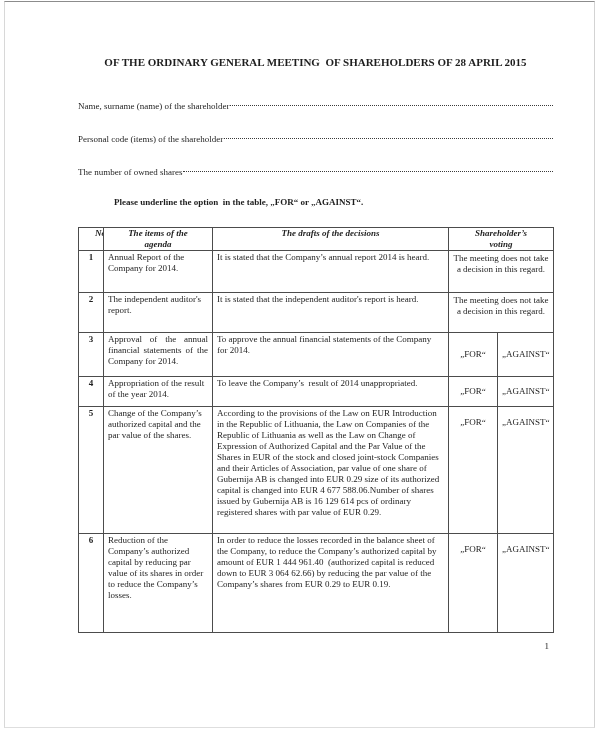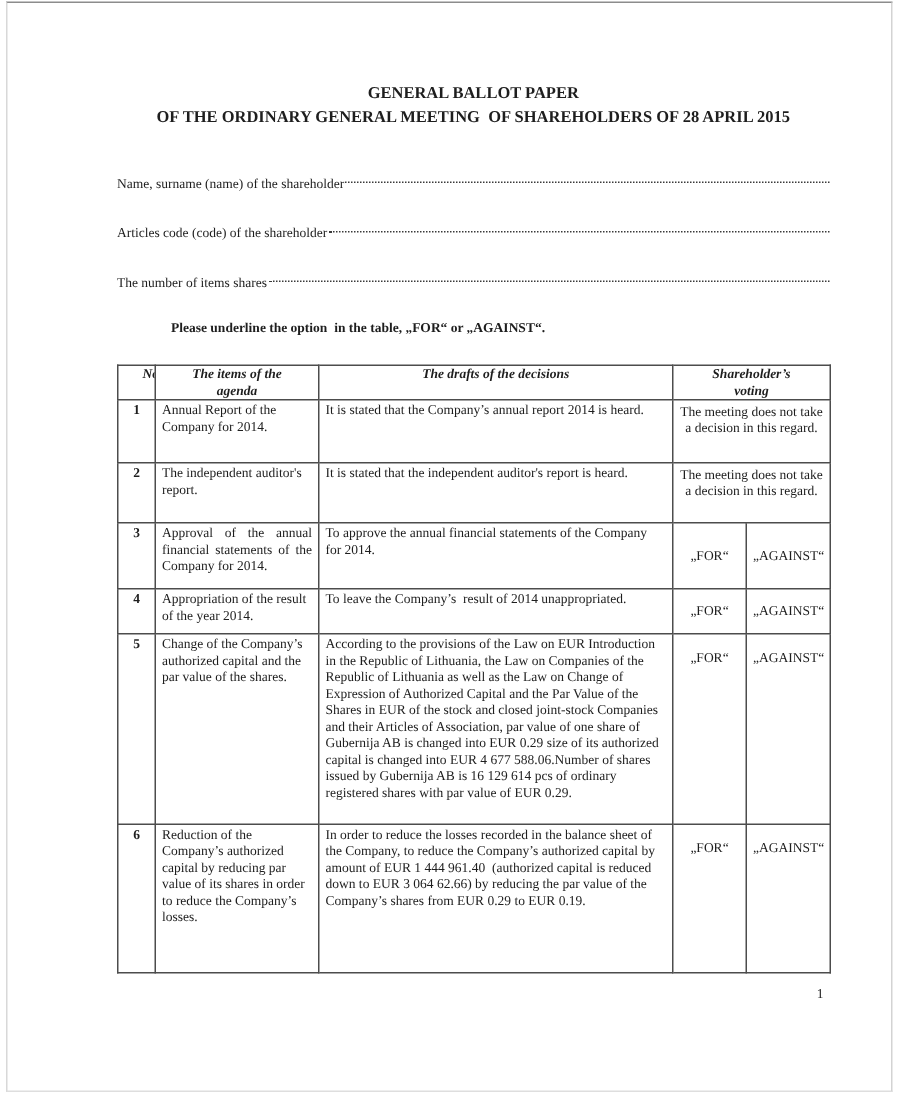--- a/index.html
+++ b/index.html
@@ -57,36 +57,35 @@
 </style>
 </head>
 <body>
 
 <div>
   <div class="page-frame"></div>
 
   <div class="content">
 
     <div class="title">
-      <div>GENERAL BALLOT PAPER</div>
       <div class="prewrap">OF THE ORDINARY GENERAL MEETING  OF SHAREHOLDERS OF 28 APRIL 2015</div>
     </div>
 
     <div class="field first">
       <span class="field-label">Name, surname (name) of the shareholder</span>
       <span class="dots"></span>
     </div>
 
     <div class="field">
-      <span class="field-label">Articles code (code) of the shareholder</span>
+      <span class="field-label">Personal code (items) of the shareholder</span>
       <span class="dots"></span>
     </div>
 
     <div class="field">
-      <span class="field-label">The number of items shares</span>
+      <span class="field-label">The number of owned shares</span>
       <span class="dots"></span>
     </div>
 
     <div class="instruction prewrap">Please underline the option  in the table, „FOR“ or „AGAINST“.</div>
 
     <table class="ballot">
       <colgroup>
         <col style="width:25px">
         <col style="width:109px">
         <col style="width:236px">

